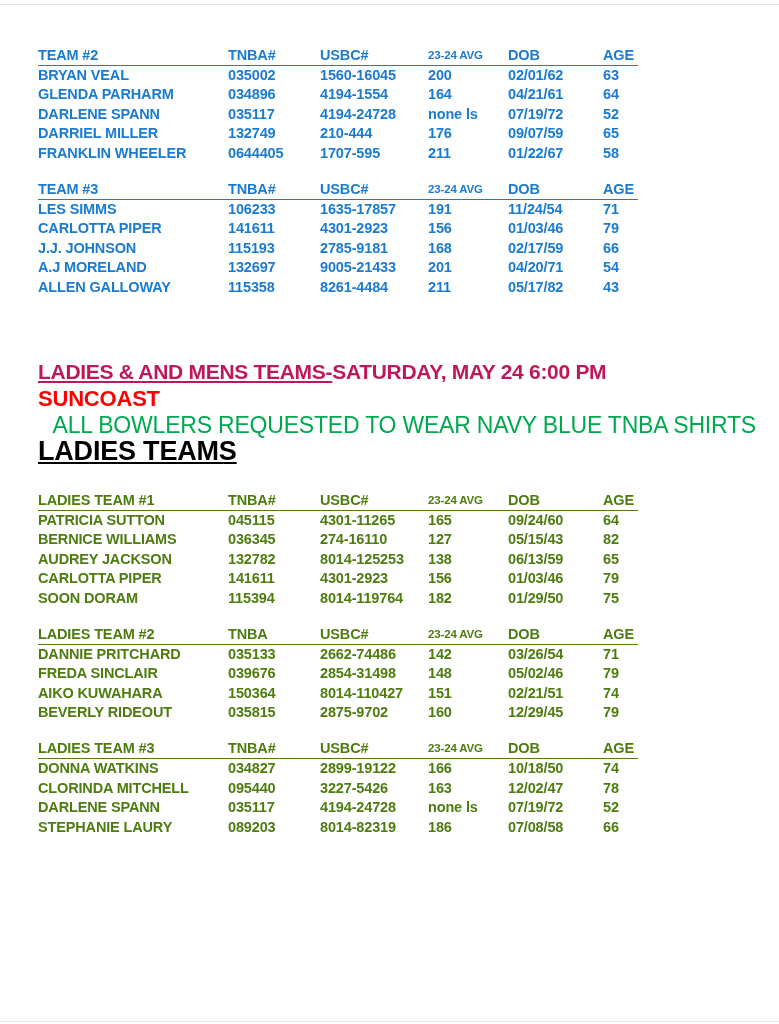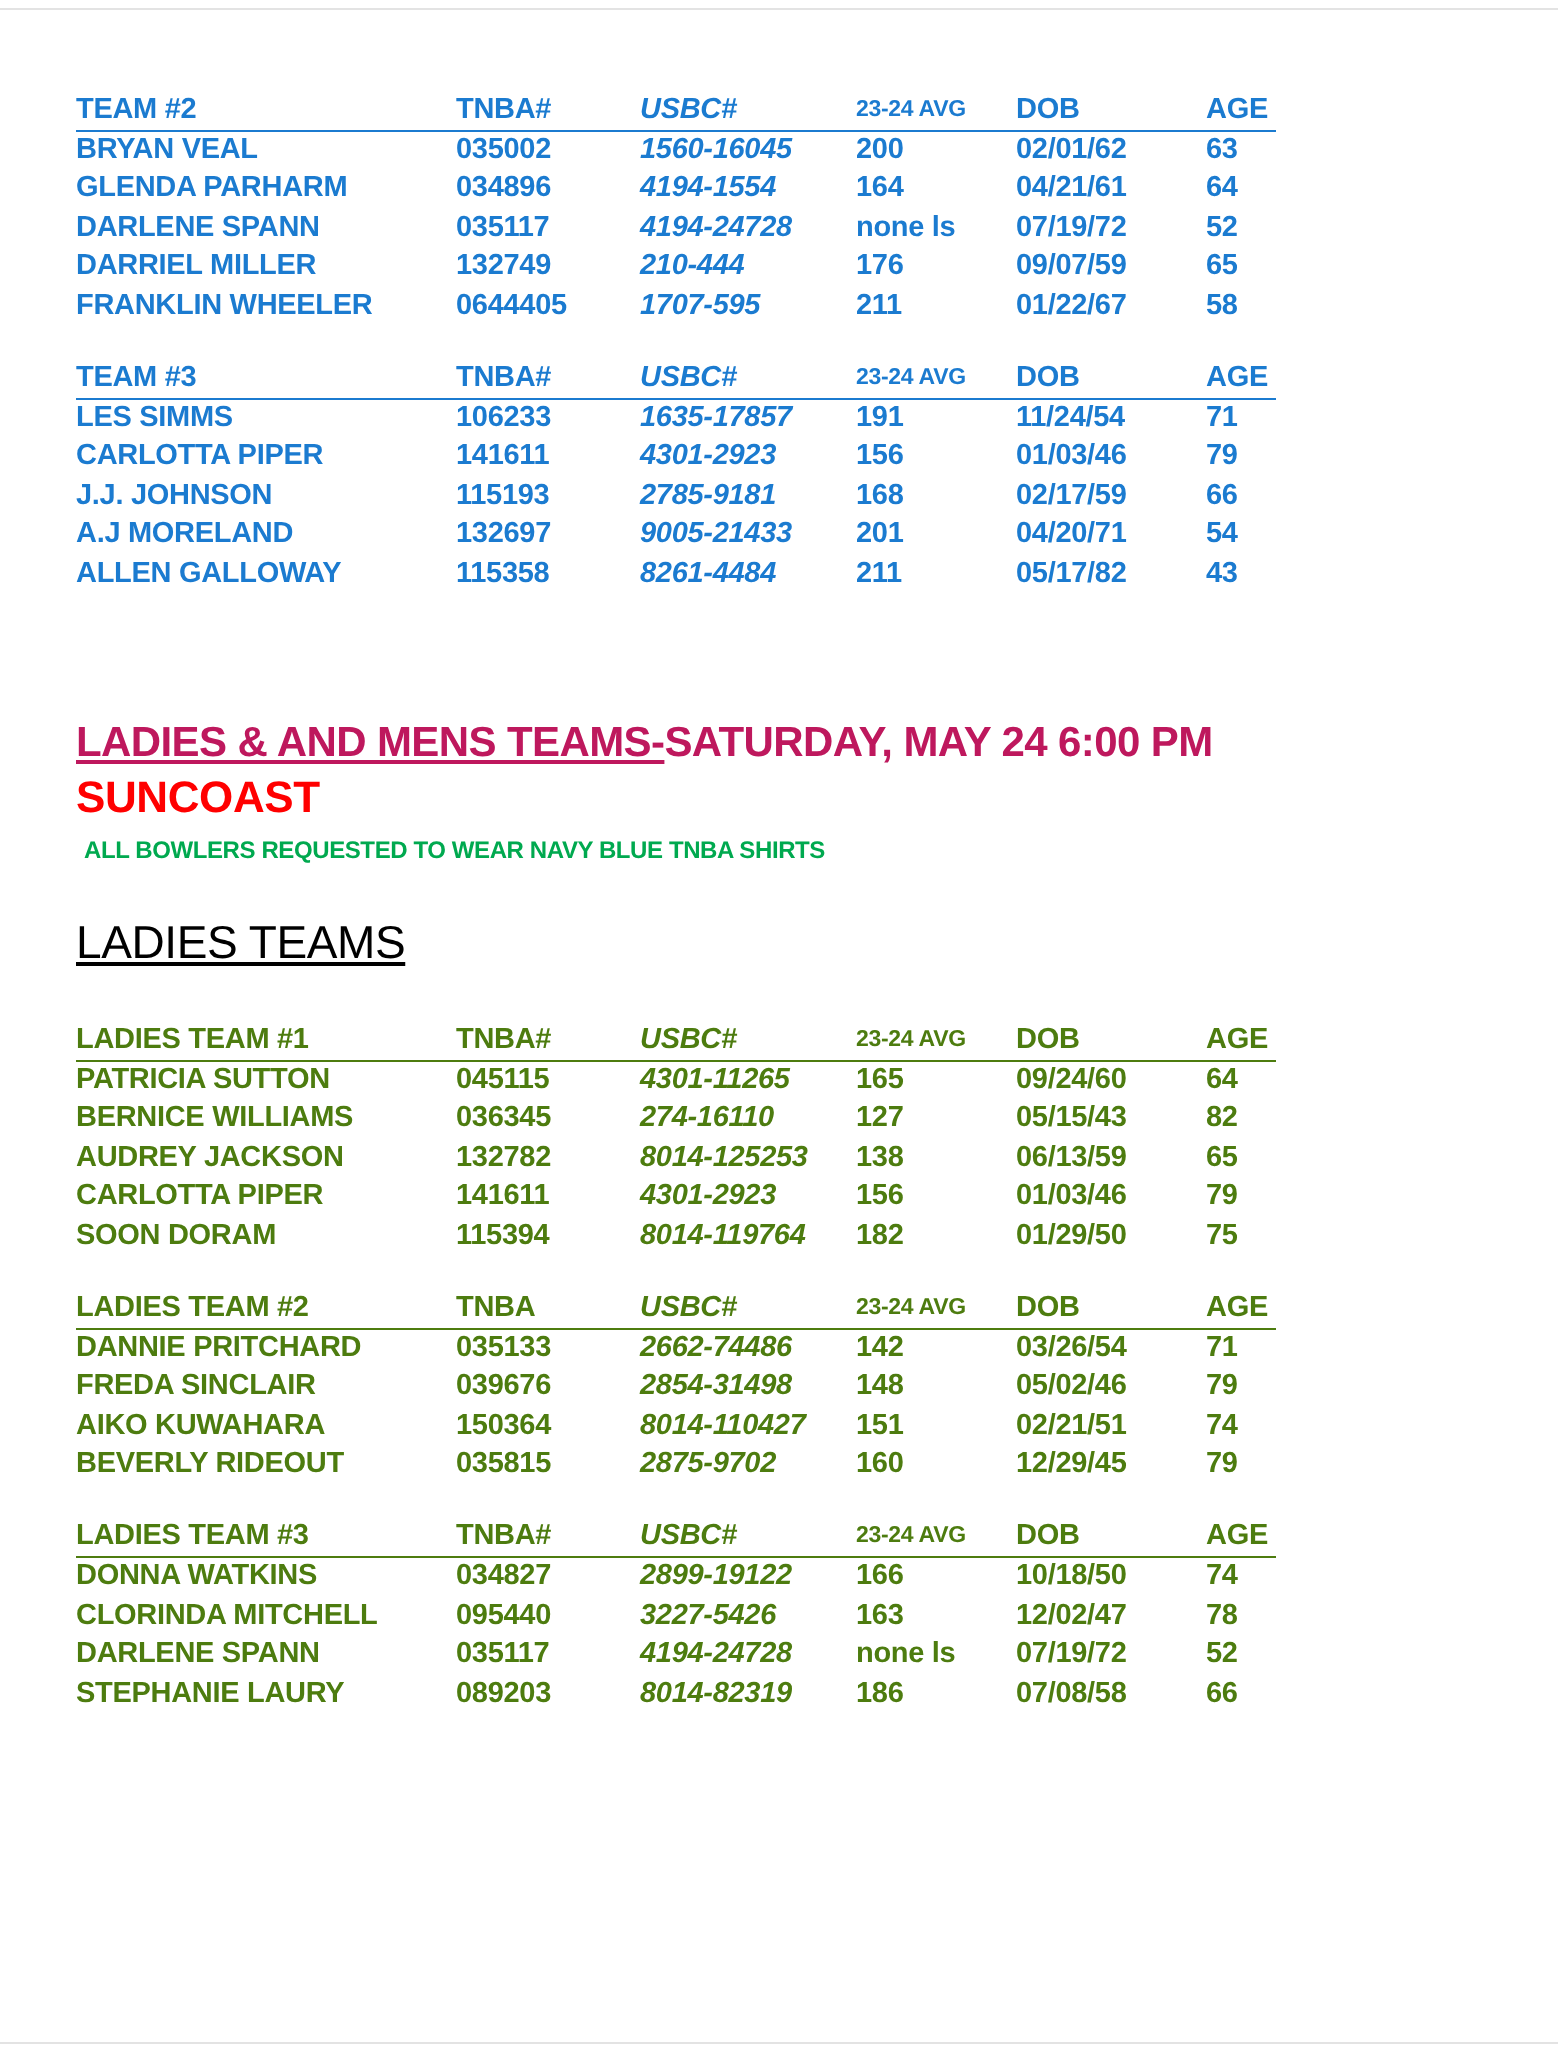--- a/index.html
+++ b/index.html
@@ -69,21 +69,21 @@
   col.c-age  { width: 35px; }
 
   th.h-avg {
     font-size: 11.5px;
     text-align: right;
     padding-right: 0;
   }
   td.d-avg { text-align: right; }
   th.h-dob, td.d-dob { padding-left: 20px; }
   th.h-age, td.d-age { padding-left: 18px; }
-  th.h-usbc, td.d-usbc { padding-left: 2px; font-style: italic; }
+  th.h-usbc, td.d-usbc { padding-left: 2px; }
 
   
   .blue  { color: #1b7bd0; }
   .pink  { color: #4d7c0f; }
 
   .gap-sm { height: 15px; }
   .gap-block { height: 56px; }
 
   
   .heading-main {
@@ -96,37 +96,37 @@
   }
   .heading-main .ul { text-decoration: underline; text-underline-offset: 2px; }
   .heading-venue {
     font-size: 22px;
     font-weight: bold;
     color: #ff0000;
     line-height: 28px;
     letter-spacing: -0.2px;
   }
   .heading-note {
-    font-size: 12px;
-    font-weight: bold;
+    font-size: 23px;
+    font-weight: normal;
     color: #00a94f;
     line-height: 24px;
     letter-spacing: -0.2px;
     padding-left: 4px;
+    text-align: right;
   }
   .heading-section {
-    font-size: 23px;
-    font-weight: normal;
+    font-size: 27px;
+    font-weight: bold;
     color: #000000;
     line-height: 28px;
     letter-spacing: -0.2px;
     text-decoration: underline;
     text-underline-offset: 2px;
     display: inline-block;
-    margin-top: 20px;
   }
   .mid-block { padding-top: 6px; padding-bottom: 10px; }
 </style>
 </head>
 <body>
 
 <div class="page-rule top"></div>
 <div class="page-rule bottom"></div>
 
 <div class="sheet">

